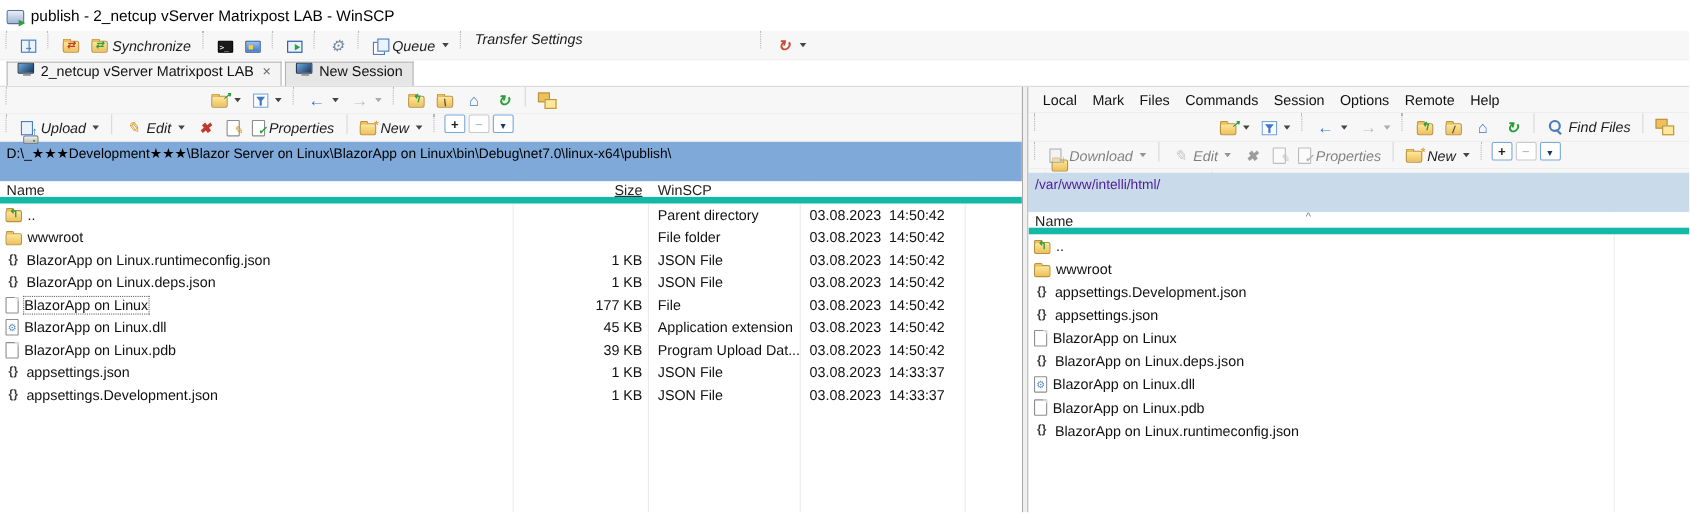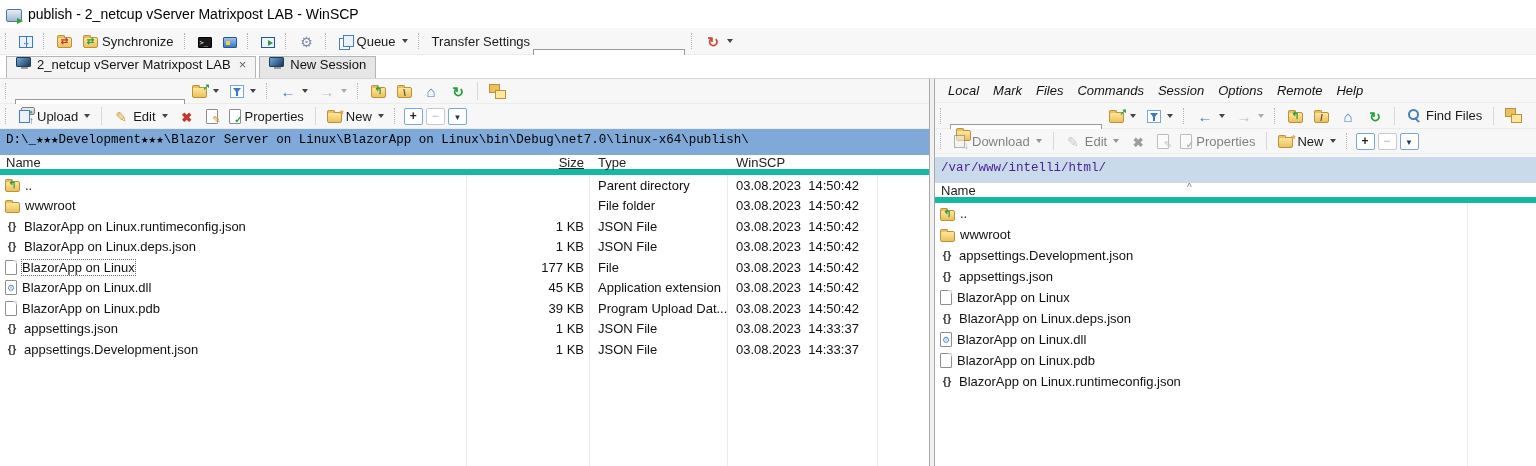--- a/index.html
+++ b/index.html
@@ -5,21 +5,21 @@
   * { margin:0; padding:0; box-sizing:border-box; }
   html,body { background:#fff; }
   body { font-family:"Liberation Sans", sans-serif; color:#111; }
   .window { position:relative; width:1536px; height:466px; background:#fff; overflow:hidden; display:flex; flex-direction:column; }
 
   
   .titlebar { height:28px; display:flex; align-items:center; gap:6px; padding-left:6px; background:#fff; }
   .title-text { font-size:14px; color:#000; }
 
   
-  .toolbar { display:flex; align-items:center; background:#f7f7f7; border-bottom:1px solid #ececec; }
+  .toolbar { display:flex; background:#f7f7f7; border-bottom:1px solid #ececec;font-style:italic; }
   .main-toolbar { height:27px; padding-left:2px; gap:3px; }
   .grip { width:4px; height:16px; border-left:1px dotted #b5b5b5; margin:0 3px; flex:none; }
   .vsep { width:1px; height:18px; background:#d7d7d7; margin:0 4px; flex:none; }
   .tbtn { display:flex; align-items:center; gap:4px; padding:2px 4px; border-radius:2px; flex:none; }
   .tlabel { font-size:13px; color:#1a1a1a; white-space:nowrap; }
   .disbtn { filter:grayscale(1); opacity:.55; }
   .cd { width:0; height:0; border-left:3px solid transparent; border-right:3px solid transparent; border-top:4px solid #444; margin-left:2px; flex:none; }
   .cd.dis { border-top-color:#ababab; }
   .combo { height:20px; background:#fff; border:1px solid #9a9a9a; display:flex; align-items:center; padding:0 5px; gap:5px; font-size:13px; flex:none;margin-top:36px; }
   .combo .cd { margin-left:auto; }
@@ -101,26 +101,26 @@
 
   
   .content { flex:1; display:flex; min-height:0; }
   .panel { display:flex; flex-direction:column; min-height:0; }
   .panel.left { width:929px; flex:none; }
   .panel.right { flex:1; }
   .splitter { width:6px; flex:none; background:#f0f0f0; border-left:1px solid #a8a8a8; border-right:1px solid #a8a8a8; }
 
   .drive-bar { height:25px; padding-left:2px; gap:3px; }
   .cmd-bar { height:25px; padding-left:2px; gap:3px; }
-  .menubar { height:24px; display:flex; align-items:center; background:#f7f7f7; border-bottom:1px solid #ececec; padding-left:6px;font-style:italic; }
+  .menubar { height:24px; display:flex; align-items:center; background:#f7f7f7; border-bottom:1px solid #ececec; padding-left:6px; }
   .menu-item { font-size:13px; padding:0 7px; color:#111; }
   .drive-bar.right { height:26px; }
   .gap3 { height:3px; background:#f7f7f7; }
 
-  .pathbar { height:26px; line-height:22px; font-size:12.5px; padding-left:6px; white-space:nowrap; overflow:hidden;font-family:Liberation Mono, monospace; }
+  .pathbar { height:36px; line-height:22px; font-size:12.5px; padding-left:6px; white-space:nowrap; overflow:hidden; }
   .pathbar.active { background:#7ea9d9; color:#000; }
   .pathbar.inactive { background:#c9daeb; color:#4c1d95; }
 
   .list { flex:1; position:relative; background:#fff; overflow:hidden; }
   .colline { position:absolute; top:0; bottom:0; width:1px; background:#ececec; }
   .lheader { position:relative; height:20px; border-bottom:6px solid #14b8a6; display:flex; font-size:13px; color:#222; background:#fff; }
   .hcell { display:flex; align-items:center; height:100%; }
   .h-name { width:467px; padding-left:6px; }
   .h-size { width:123px; justify-content:flex-end; padding-right:6px;text-decoration:underline; }
   .h-type { width:138px; padding-left:8px; }
@@ -299,21 +299,20 @@
       <div class="pathbar active">D:\_★★★Development★★★\Blazor Server on Linux\BlazorApp on Linux\bin\Debug\net7.0\linux-x64\publish\</div>
 
       <div class="list">
         <span class="colline" style="left:466px"></span>
         <span class="colline" style="left:589px"></span>
         <span class="colline" style="left:727px"></span>
         <span class="colline" style="left:877px"></span>
         <div class="lheader">
           <span class="hcell h-name">Name</span>
           <span class="hcell h-size">Size</span>
-          <span class="hcell h-type">Type</span>
           <span class="hcell h-changed">WinSCP</span>
         </div>
         <div id="left-rows">
             <div class="frow">
               <span class="cell c-name">
                 <span class="ic ic-parent-folder"></span>
                 <span class="fname">..</span>
               </span>
               <span class="cell c-size"></span>
               <span class="cell c-type">Parent directory</span>

